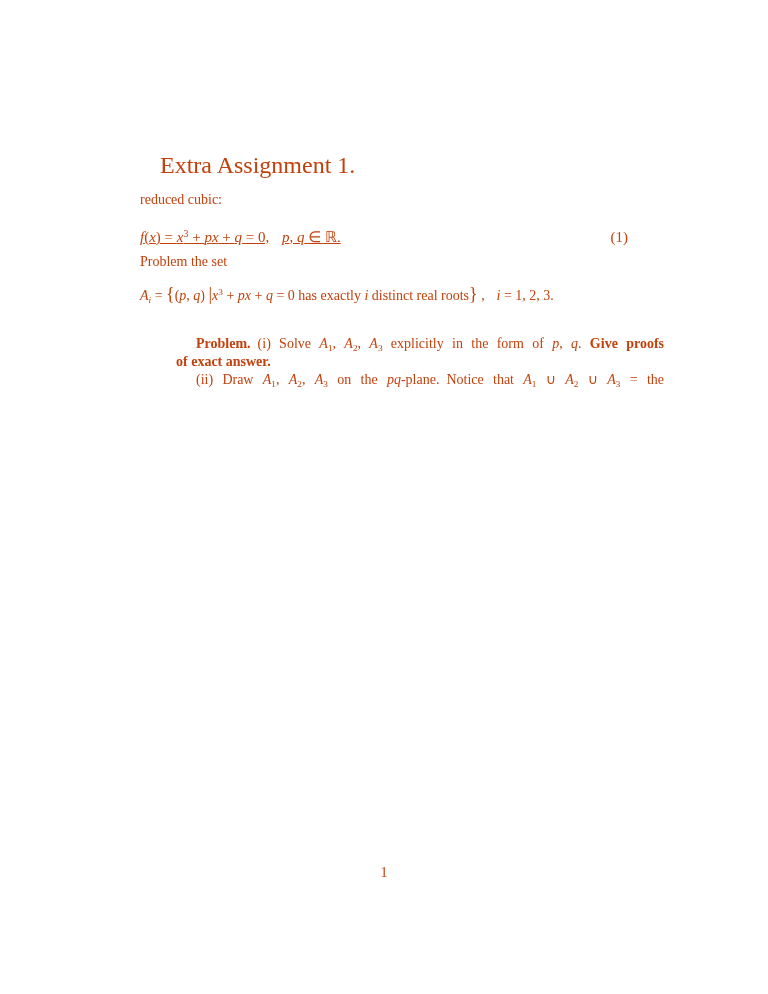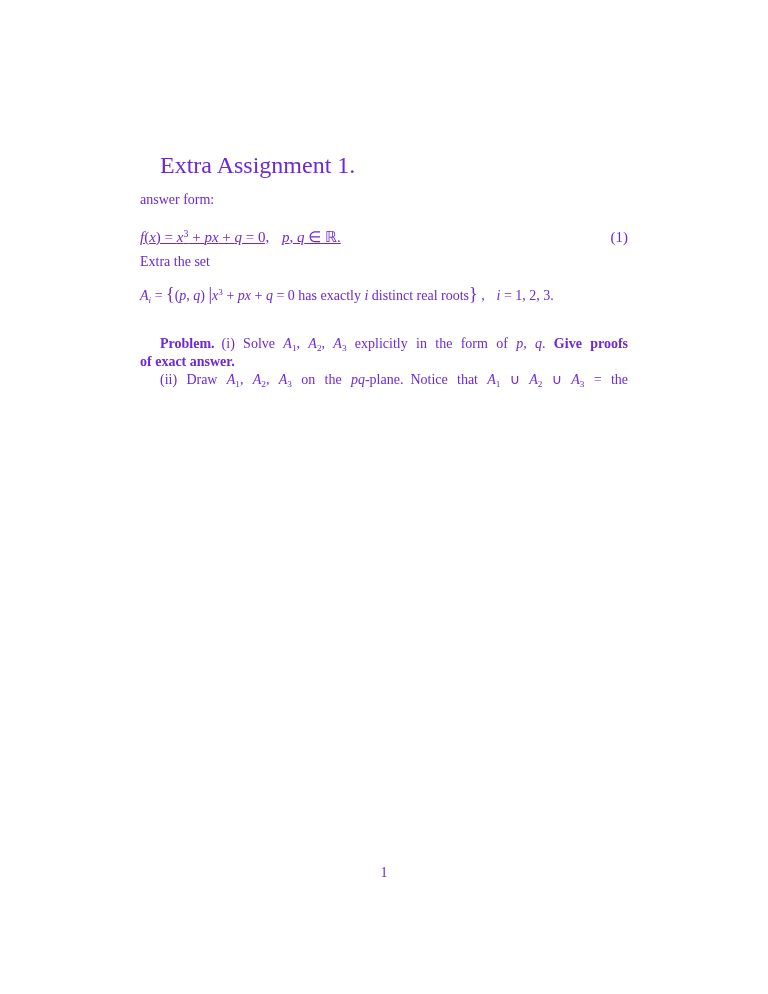--- a/index.html
+++ b/index.html
@@ -6,21 +6,21 @@
     margin: 0;
     padding: 0;
     background: #ffffff;
   }
   .page {
     position: relative;
     width: 673px;
     height: 994px;
     background: #ffffff;
     font-family: "Liberation Serif", serif;
-    color: #6d28d9;
+    color: #c2410c;
     overflow: hidden;
   }
   .content {
     position: absolute;
     left: 140px;
     top: 0;
     width: 488px;
   }
   .doc-title {
     position: absolute;
@@ -28,21 +28,21 @@
     top: 151px;
     font-size: 24px;
     line-height: 28px;
     white-space: nowrap;
   }
   .block { position: absolute; left: 0; width: 488px; }
   .intro-para   { top: 191px; }
   .equation-row { top: 227px; font-size: 15px; line-height: 20px; text-align: left; text-decoration: underline; }
   .define-line  { top: 253px; }
   .seteq-line   { top: 286px; font-size: 14px; line-height: 20px; white-space: nowrap; font-family: Liberation Serif, serif; }
-  .problem-para { top: 335px; }
+  .problem-para { top: 335px; margin-left: 36px; }
   .line {
     font-size: 14px;
     line-height: 18px;
     text-align: left;
   }
   .line.full {
     text-align: justify;
     text-align-last: justify;
   }
   .indent { text-indent: 20px; }
@@ -76,30 +76,30 @@
 </style>
 </head>
 <body>
 
 <div class="page">
   <div class="content">
 
     <div class="doc-title">Extra Assignment 1.</div>
 
     <div class="block intro-para">
-      <div class="line">answer form:</div>
+      <div class="line">reduced cubic:</div>
     </div>
 
     <div class="block equation-row">
       <span><span class="it">f</span><span>(</span><span class="it">x</span><span>) = </span><span class="it">x</span><sup class="m">3</sup><span> + </span><span class="it">p</span><span class="it">x</span><span> + </span><span class="it">q</span><span> = 0,</span><span class="it gap">p</span><span>, </span><span class="it">q</span><span> ∈ ℝ.</span></span>
       <span class="eq-number">(1)</span>
     </div>
 
     <div class="block define-line">
-      <div class="line">Extra the set</div>
+      <div class="line">Problem the set</div>
     </div>
 
     <div class="block seteq-line"><span class="it">A</span><sub class="m it">i</sub><span> = </span><span class="big">{</span><span>(</span><span class="it">p</span><span>, </span><span class="it">q</span><span>) </span><span class="big">|</span><span class="it">x</span><sup class="m">3</sup><span> + </span><span class="it">p</span><span class="it">x</span><span> + </span><span class="it">q</span><span> = 0 has exactly </span><span class="it">i</span><span> distinct real roots</span><span class="big">}</span><span> ,</span><span class="it gap">i</span><span> = 1, 2, 3.</span></div>
 
     <div class="block problem-para">
       <div class="line full indent"><span class="bd">Problem.</span><span> (i) Solve </span><span class="it">A</span><sub class="m">1</sub><span>, </span><span class="it">A</span><sub class="m">2</sub><span>, </span><span class="it">A</span><sub class="m">3</sub><span> explicitly in the form of </span><span class="it">p</span><span>, </span><span class="it">q</span><span>. </span><span class="bd">Give proofs</span></div>
       <div class="line bd">of exact answer.</div>
       <div class="line full indent"><span>(ii) Draw </span><span class="it">A</span><sub class="m">1</sub><span>, </span><span class="it">A</span><sub class="m">2</sub><span>, </span><span class="it">A</span><sub class="m">3</sub><span> on the </span><span class="it">pq</span><span>-plane. Notice that </span><span class="it">A</span><sub class="m">1</sub><span> ∪ </span><span class="it">A</span><sub class="m">2</sub><span> ∪ </span><span class="it">A</span><sub class="m">3</sub><span> = the</span></div>
     </div>
 

